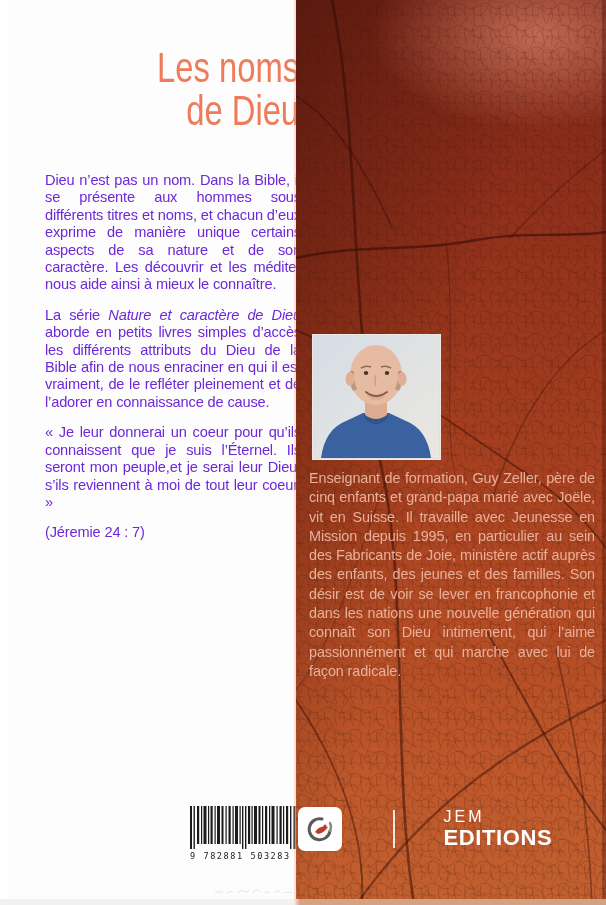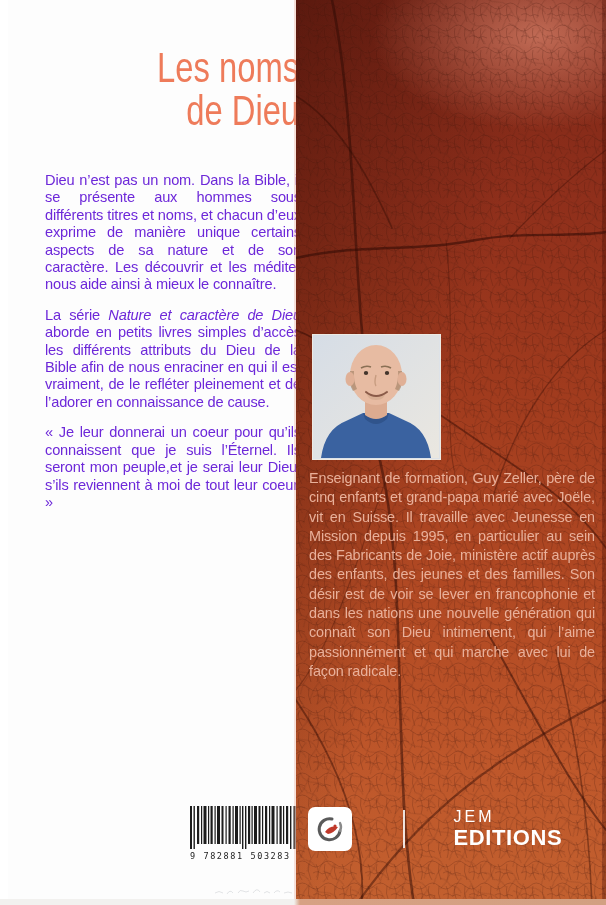--- a/index.html
+++ b/index.html
@@ -46,21 +46,21 @@
   .author-photo{
     position:absolute; left:16px; top:334px; width:129px; height:126px;
     border:1.5px solid #eeeae3; box-sizing:border-box; background:#dde2e8;
   }
   .author-photo svg{display:block;}
   .bio{
     position:absolute; left:13px; top:469px; width:286px;
     color:#e9b09a; font-size:14.4px; line-height:19.3px;
     text-align:justify; letter-spacing:-0.1px;
   }
-  .publisher{position:absolute; left:12px; top:807px; display:flex; align-items:center;gap:40px;}
+  .publisher{position:absolute; left:2px; top:807px; display:flex; align-items:center;gap:40px;}
   .publisher-mark{
     width:44px; height:44px; border-radius:7px; background:#ffffff;
     display:flex; align-items:center; justify-content:center;
   }
   .publisher-sep{width:1.5px; height:38px; background:rgba(255,255,255,.85); margin:0 9px 0 11px;}
   .publisher-name{color:#ffffff; line-height:1;}
   .publisher-name .line1{font-size:16px; font-weight:400; letter-spacing:3px; margin-bottom:2px;}
   .publisher-name .line2{font-size:22px; font-weight:700; letter-spacing:.6px;}
   
   .bottom-edge{
@@ -79,20 +79,21 @@
 
     <div class="book-title">
       <div>Les noms</div>
       <div>de Dieu</div>
     </div>
 
     <div class="blurb">
       <p>Dieu n’est pas un nom. Dans la Bible, il se présente aux hommes sous différents titres et noms, et chacun d’eux exprime de manière unique certains aspects de sa nature et de son caractère. Les découvrir et les méditer nous aide ainsi à mieux le connaître.</p>
       <p><span>La série </span><span class="italic">Nature et caractère de Dieu</span><span> aborde en petits livres simples d’accès les différents attributs du Dieu de la Bible afin de nous enraciner en qui il est vraiment, de le refléter pleinement et de l’adorer en connaissance de cause.</span></p>
       <p>« Je leur donnerai un coeur pour qu’ils connaissent que je suis l’Éternel. Ils seront mon peuple,et je serai leur Dieu, s’ils reviennent à moi de tout leur coeur. »</p>
+      <p class="quote-ref">(Jéremie 24 : 7)</p>
     </div>
 
     <div class="barcode">
       <svg width="106" height="44" viewBox="0 0 106 44">
         <g fill="#1c1c1c">
           <rect x="0" y="0" width="2" height="43"></rect>
             <rect x="3.5" y="0" width="1.4" height="43"></rect>
           <rect x="7" y="0" width="2.2" height="38"></rect>
             <rect x="11" y="0" width="1.2" height="38"></rect>
           <rect x="13.5" y="0" width="3" height="38"></rect>

